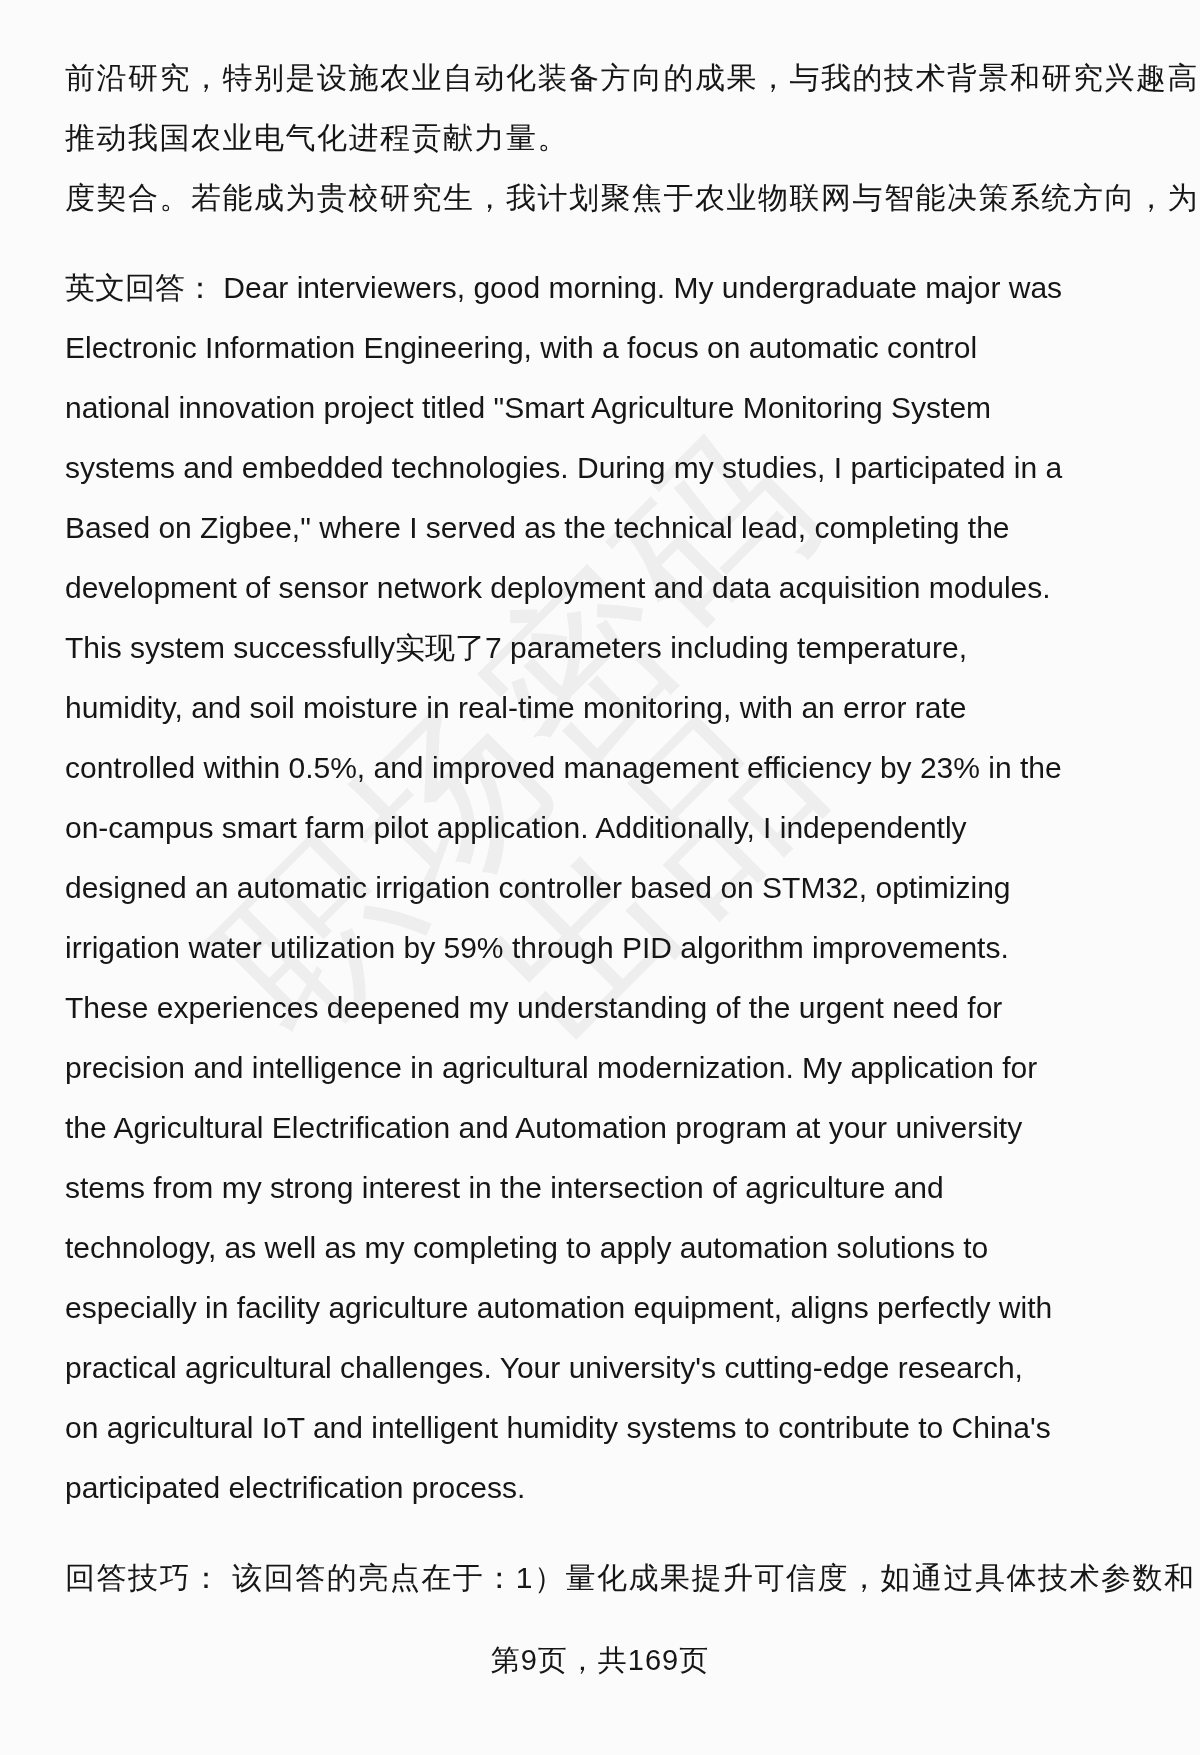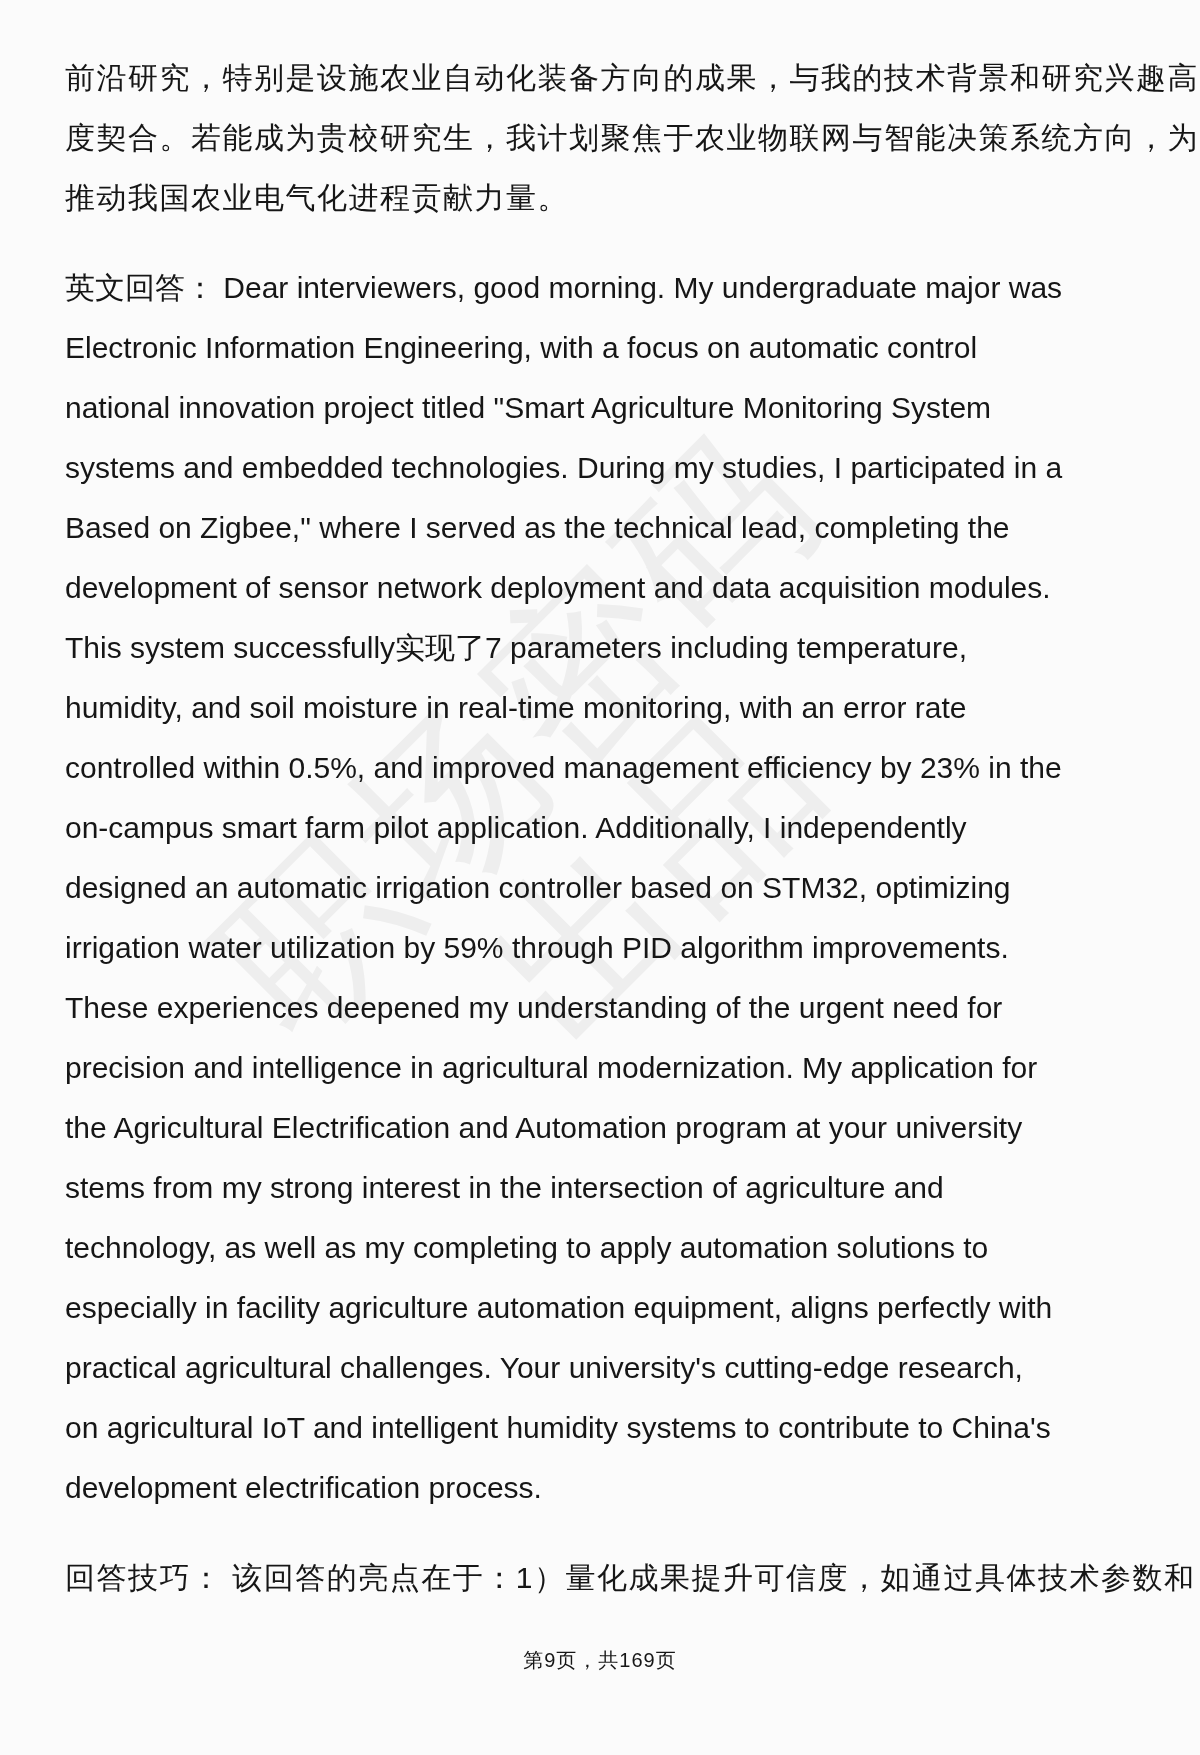--- a/index.html
+++ b/index.html
@@ -50,41 +50,41 @@
     white-space: pre;
   }
   .para.cn .line {
     letter-spacing: 1.5px;
   }
   .footer {
     position: relative;
     z-index: 1;
     margin-top: 16px;
     text-align: center;
-    font-size: 20px;
+    font-size: 29px;
     line-height: 44px;
     letter-spacing: 1px;
   }
 </style>
 </head>
 <body>
 
 <div class="page">
 
   <div class="watermark">
       <div class="line">职场密码</div>
       <div class="line">出品</div>
     </div>
 
   <main class="content">
 
     <div class="para cn">
         <div class="line">前沿研究，特别是设施农业自动化装备方向的成果，与我的技术背景和研究兴趣高</div>
+        <div class="line">推动我国农业电气化进程贡献力量。</div>
         <div class="line">度契合。若能成为贵校研究生，我计划聚焦于农业物联网与智能决策系统方向，为</div>
-        <div class="line">推动我国农业电气化进程贡献力量。</div>
       </div>
 
     <div class="para en">
         <div class="line">英文回答： Dear interviewers, good morning. My undergraduate major was</div>
         <div class="line">Electronic Information Engineering, with a focus on automatic control</div>
         <div class="line">national innovation project titled "Smart Agriculture Monitoring System</div>
         <div class="line">systems and embedded technologies. During my studies, I participated in a</div>
         <div class="line">Based on Zigbee," where I served as the technical lead, completing the</div>
         <div class="line">development of sensor network deployment and data acquisition modules.</div>
         <div class="line">This system successfully实现了7 parameters including temperature,</div>
@@ -94,21 +94,21 @@
         <div class="line">designed an automatic irrigation controller based on STM32, optimizing</div>
         <div class="line">irrigation water utilization by 59% through PID algorithm improvements.</div>
         <div class="line">These experiences deepened my understanding of the urgent need for</div>
         <div class="line">precision and intelligence in agricultural modernization. My application for</div>
         <div class="line">the Agricultural Electrification and Automation program at your university</div>
         <div class="line">stems from my strong interest in the intersection of agriculture and</div>
         <div class="line">technology, as well as my completing to apply automation solutions to</div>
         <div class="line">especially in facility agriculture automation equipment, aligns perfectly with</div>
         <div class="line">practical agricultural challenges. Your university's cutting-edge research,</div>
         <div class="line">on agricultural IoT and intelligent humidity systems to contribute to China's</div>
-        <div class="line">development electrification process.</div>
+        <div class="line">participated electrification process.</div>
       </div>
 
     <div class="para cn">
         <div class="line">回答技巧： 该回答的亮点在于：1）量化成果提升可信度，如通过具体技术参数和</div>
       </div>
 
   </main>
 
   <footer class="footer">
     <span>第9页，共169页</span>

